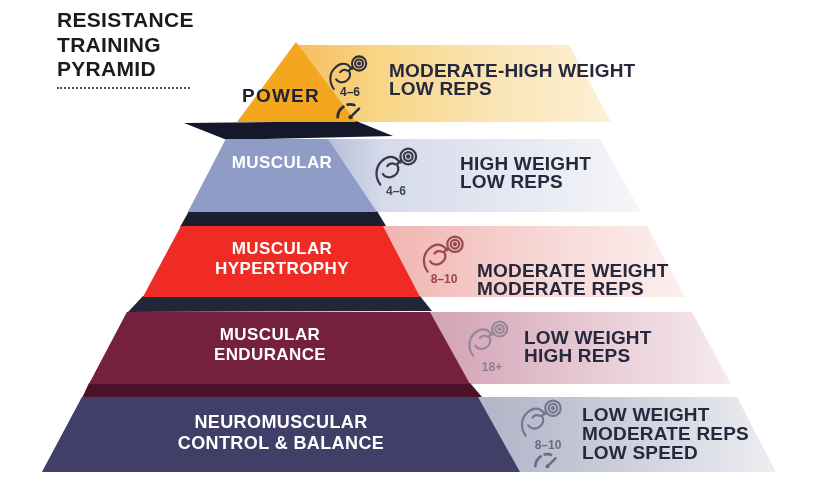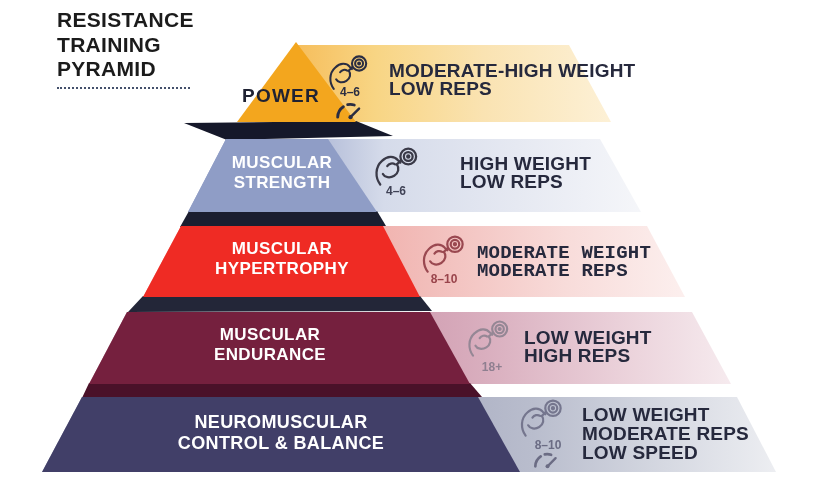--- a/index.html
+++ b/index.html
@@ -49,21 +49,21 @@
   .lab-2{left:202px;top:153px;width:160px;}
   .lab-3{left:192px;top:239px;width:180px;}
   .lab-4{left:180px;top:325px;width:180px;}
   .lab-5{left:166px;top:412px;width:230px;font-size:18px;line-height:21px;}
 
   
   .desc{position:absolute;font-weight:700;color:#26293d;font-size:19px;line-height:17.5px;
         letter-spacing:.2px;white-space:nowrap;}
   .d-1{left:389px;top:62px;}
   .d-2{left:433px;top:155px;margin-left:27px;}
-  .d-3{left:477px;top:245px;font-family:Liberation Mono, monospace;}
+  .d-3{left:477px;top:262px;}
   .d-4{left:524px;top:329px;}
   .d-5{left:582px;top:405px;line-height:19px;}
 
   .reps{position:absolute;font-weight:700;font-size:12px;text-align:center;width:44px;}
   .icon{position:absolute;}
   .r-1{left:328px;top:85px;color:#2a2d42;}
   .r-2{left:374px;top:184px;color:#3f4256;}
   .r-3{left:422px;top:272px;color:#99444b;}
   .r-4{left:470px;top:360px;color:#8f7f90;}
   .r-5{left:526px;top:438px;color:#6b6c84;}
@@ -130,21 +130,20 @@
   <div class="solid solid-2"></div>
   <div class="solid solid-3"></div>
   <div class="solid solid-4"></div>
   <div class="solid solid-5"></div>
 
   <div class="lvl-label lab-1">
     <div>POWER</div>
   </div>
   <div class="lvl-label lab-2">
     <div>MUSCULAR</div>
-    <div>STRENGTH</div>
   </div>
   <div class="lvl-label lab-3">
     <div>MUSCULAR</div>
     <div>HYPERTROPHY</div>
   </div>
   <div class="lvl-label lab-4">
     <div>MUSCULAR</div>
     <div>ENDURANCE</div>
   </div>
   <div class="lvl-label lab-5">

